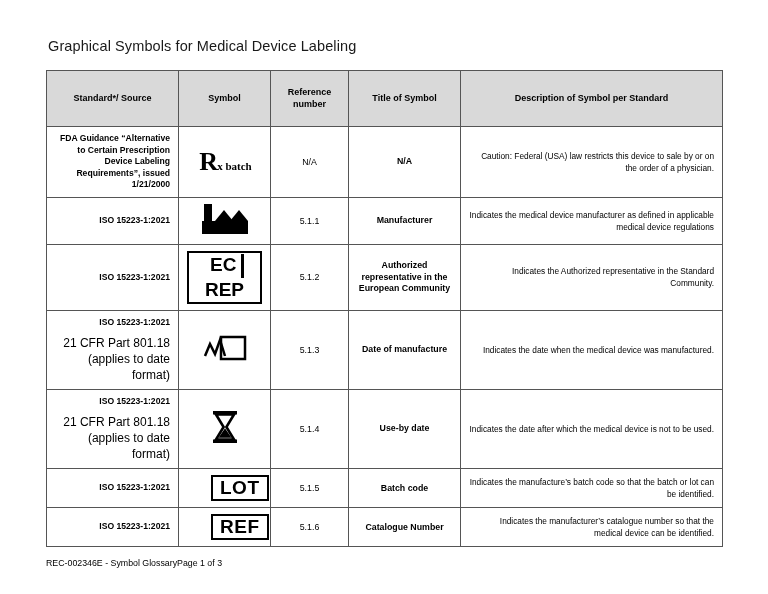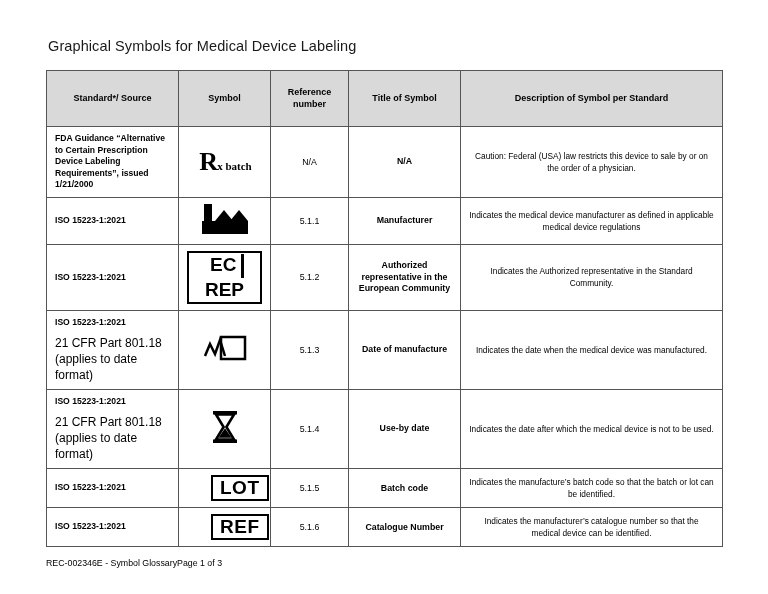--- a/index.html
+++ b/index.html
@@ -51,21 +51,21 @@
     line-height: 1.25;
   }
   
   col.c-standard { width: 132px; }
   col.c-symbol   { width: 92px; }
   col.c-ref      { width: 78px; }
   col.c-title    { width: 112px; }
   col.c-desc     { width: 262px; }
 
   td.standard {
-    text-align: left;
+    text-align: right;
     font-size: 8.6px;
     font-weight: bold;
     line-height: 1.35;
   }
   td.standard .sub {
     font-weight: normal;
     font-size: 12px;
     display: block;
     line-height: 1.35;
   }
@@ -83,21 +83,21 @@
   }
   td.title {
     text-align: center;
     font-size: 8.8px;
     font-weight: bold;
     line-height: 1.3;
   }
   td.desc {
     font-size: 8.3px;
     line-height: 1.45;
-    text-align: center;
+    text-align: right;
     vertical-align: middle;
   }
 
   
   .sym {
     display: inline-block;
     line-height: 1;
   }
   
   .sym-rx {

